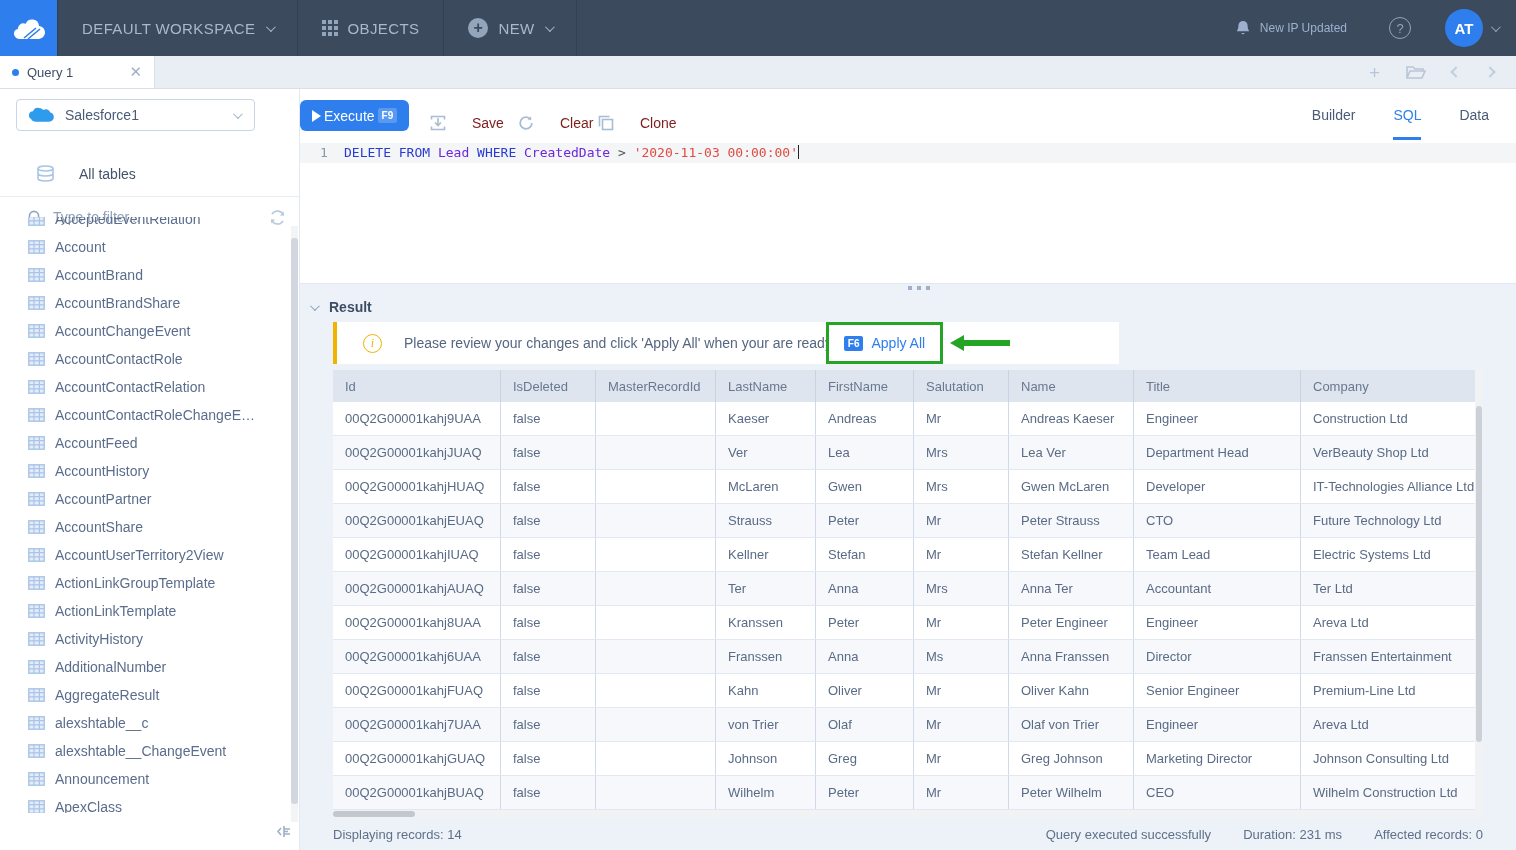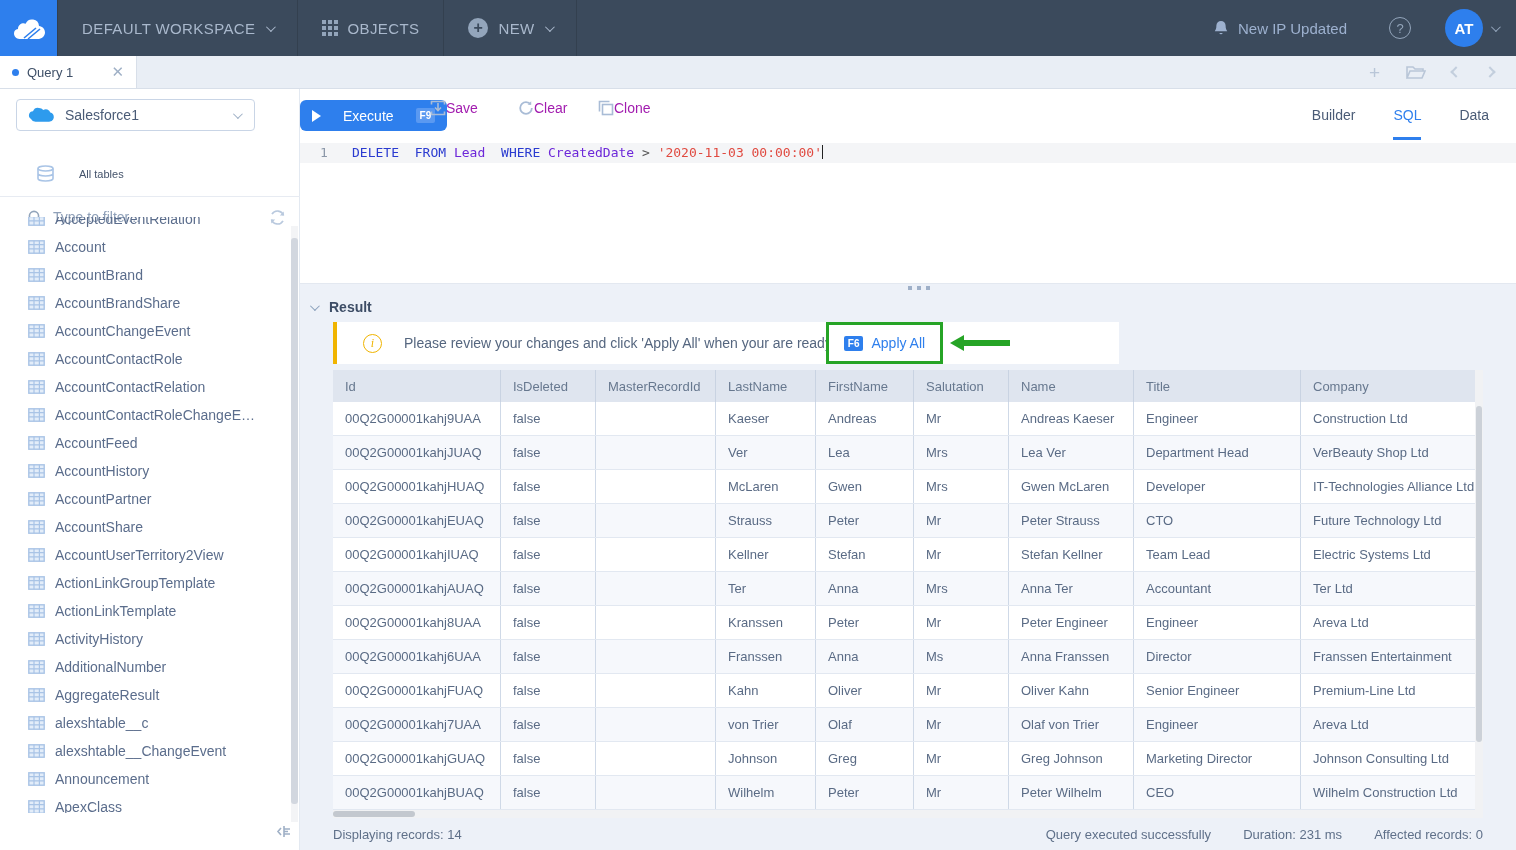--- a/index.html
+++ b/index.html
@@ -14,84 +14,84 @@
   .nav-seg { height:56px; display:flex; align-items:center; padding:0 24px; gap:10px;
     font-size:15px; letter-spacing:.4px; color:#a9b8cc; cursor:pointer; border-left:1px solid #33404f; }
   .nav-seg.last { border-right:1px solid #33404f; }
   .chev { display:inline-block; width:7px; height:7px; border-right:1.5px solid currentColor;
     border-bottom:1.5px solid currentColor; transform:rotate(45deg) translateY(-2px); }
   .grid-ic { display:inline-grid; grid-template-columns:repeat(3,4px); grid-gap:2px; }
   .grid-ic i { width:4px; height:4px; background:#93a5bb; }
   .plus-circle { width:20px; height:20px; border-radius:50%; background:#93a5bb; color:#3b4a5c;
     display:flex; align-items:center; justify-content:center; font-size:16px; font-weight:bold; line-height:1; }
   .top-spacer { flex:1; }
-  .notif { display:flex; align-items:center; gap:9px; color:#9db1cf; font-size:15px; cursor:pointer; }
+  .notif { display:flex; align-items:center; gap:9px; color:#9db1cf; font-size:12px; cursor:pointer; }
   .help-ic { width:22px; height:22px; border-radius:50%; border:1.5px solid #93a5bb; color:#93a5bb;
     font-size:13px; display:flex; align-items:center; justify-content:center; margin:0 34px 0 42px; cursor:pointer; }
   .avatar { width:38px; height:38px; border-radius:50%; background:#2e7fed; color:#fff; font-size:15px;
     font-weight:bold; display:flex; align-items:center; justify-content:center; cursor:pointer; }
   .av-chev { margin:0 18px 0 8px; color:#93a5bb; cursor:pointer; }
 
   
   .tabbar { position:absolute; left:0; top:56px; width:1516px; height:33px; background:#e9eef5;
     border-bottom:1px solid #d8dfe9; display:flex; align-items:stretch; }
-  .tab { width:137px; background:#fff; display:flex; align-items:center; padding:0 12px; gap:8px;
+  .tab { width:155px; background:#fff; display:flex; align-items:center; padding:0 12px; gap:8px;
     font-size:13px; color:#3f5068; border-right:1px solid #d8dfe9; cursor:pointer; }
   .tab-dot { width:7px; height:7px; border-radius:50%; background:#2e7fed; }
   .tab-close { margin-left:auto; color:#9fb0c6; font-size:15px; cursor:pointer; }
   .tab-icons { margin-left:auto; display:flex; align-items:center; gap:26px; padding-right:22px; color:#b9c6d8; }
   .tab-icons .ic { cursor:pointer; display:flex; align-items:center; }
   .plus-ic { font-size:19px; line-height:1; }
   .nav-arrow { width:8px; height:8px; border-left:2px solid #c3cedd; border-bottom:2px solid #c3cedd; display:inline-block; }
   .nav-arrow.left  { transform:rotate(45deg); }
   .nav-arrow.right { transform:rotate(225deg); }
 
   
   .sidebar { position:absolute; left:0; top:89px; width:300px; height:761px; background:#fff;
     border-right:1px solid #e3e9f1; }
   .conn-select { position:absolute; left:16px; top:10px; width:239px; height:32px; border:1px solid #c9d5e6;
     border-radius:4px; display:flex; align-items:center; padding:0 14px 0 10px; gap:10px; cursor:pointer;
     font-size:14px; color:#4a5b76; }
   .conn-select .chev { color:#9fb0c6; margin-left:auto; }
   .side-head { position:absolute; left:0; top:62px; width:300px; height:46px; display:flex; align-items:center;
-    gap:24px; padding-left:36px; font-size:11px; color:#44536b; border-bottom:1px solid #e7ebf2; }
+    gap:24px; padding-left:36px; font-size:14px; color:#44536b; border-bottom:1px solid #e7ebf2; }
   .filter-row { position:absolute; left:0; top:108px; width:300px; height:40px; display:flex; align-items:center;
     padding:0 14px 0 28px; gap:10px; }
   .filter-input { border:none; outline:none; flex:1; font-size:14px; color:#55667f;
     font-family:"Liberation Sans",sans-serif; background:transparent; }
   .filter-input::placeholder { color:#8fa0b8; }
   .tables-list { position:absolute; left:0; top:128px; width:290px; height:596px; overflow:hidden; }
   .tables-list-inner { transform:translateY(-12px); }
   .tbl-item { height:28px; display:flex; align-items:center; gap:10px; padding-left:28px; cursor:pointer; }
   .tbl-txt { font-size:14px; color:#5b6d8c; white-space:nowrap; }
   .side-scroll { position:absolute; left:291px; top:137px; width:7px; height:596px; background:#f3f4f6; }
   .side-thumb { position:absolute; left:0; top:12px; width:7px; height:566px; background:#d2d7df; border-radius:3px; }
   .collapse-btn { position:absolute; left:276px; top:736px; color:#9fb0c6; cursor:pointer; }
 
   
   .toolbar { position:absolute; left:300px; top:89px; width:1216px; height:51px; background:#fff; }
   .exec-btn { position:absolute; left:0px; top:11px; height:31px; background:#2e7fed; border:none; border-radius:6px;
     color:#fff; font-size:14px; font-family:"Liberation Sans",sans-serif; display:flex; align-items:center;
-    gap:22px; padding:0 12px; cursor:pointer; }
+    gap:3px; padding:0 12px; cursor:pointer; }
   .play-tri { width:0; height:0; border-left:9px solid #fff; border-top:6px solid transparent; border-bottom:6px solid transparent; }
   .key-badge { background:#5a99f1; color:#fff; font-size:10px; font-weight:bold; border-radius:2px; padding:2px 4px; }
-  .tool-link { position:absolute; top:11px; height:31px; display:flex; align-items:flex-start; gap:0;
-    color:#a21caf; font-size:14px; cursor:pointer; }
+  .tool-link { position:absolute; top:11px; height:31px; display:flex; align-items:flex-end; gap:26px;
+    color:#7f1d1d; font-size:14px; cursor:pointer; }
   .tool-link svg { stroke:#a9bcd6; }
   .view-tabs { position:absolute; right:27px; top:0; height:51px; display:flex; align-items:center; gap:38px; }
   .view-tab { font-size:14px; color:#4a5b76; cursor:pointer; padding:17px 0 14px; border-bottom:3px solid transparent; }
   .view-tab.active { color:#2e7fed; border-bottom-color:#2e7fed; }
 
   
   .editor { position:absolute; left:300px; top:140px; width:1216px; height:144px; background:#fff;
     border-bottom:1px solid #e3e8f0; }
   .cur-line { position:absolute; left:0; top:3px; width:1216px; height:20px; background:#f4f5f7; }
   .gutter-num { position:absolute; left:20px; top:5px; font-family:"DejaVu Sans Mono",monospace; font-size:13px; color:#8b97a8; }
   .code-line { position:absolute; left:44px; top:5px; font-family:"DejaVu Sans Mono",monospace; font-size:13px; color:#333; white-space:pre; }
-  .tok-kw { color:#2a3bd0;margin-left:8px; }
+  .tok-kw { color:#2a3bd0; }
   .tok-id { color:#6d28d9; }
   .tok-op { color:#555555; }
   .tok-str { color:#e04a40; }
   .caret { display:inline-block; width:1px; height:14px; background:#222; vertical-align:-2px; }
   .splitter-dots { position:absolute; left:908px; top:286px; display:flex; gap:5px; cursor:row-resize; }
   .splitter-dots i { width:4px; height:4px; background:#9fb0c8; }
 
   
   .result-head { position:absolute; left:310px; top:299px; display:flex; align-items:center; gap:12px; }
   .result-chev { color:#8aa0bc; }

